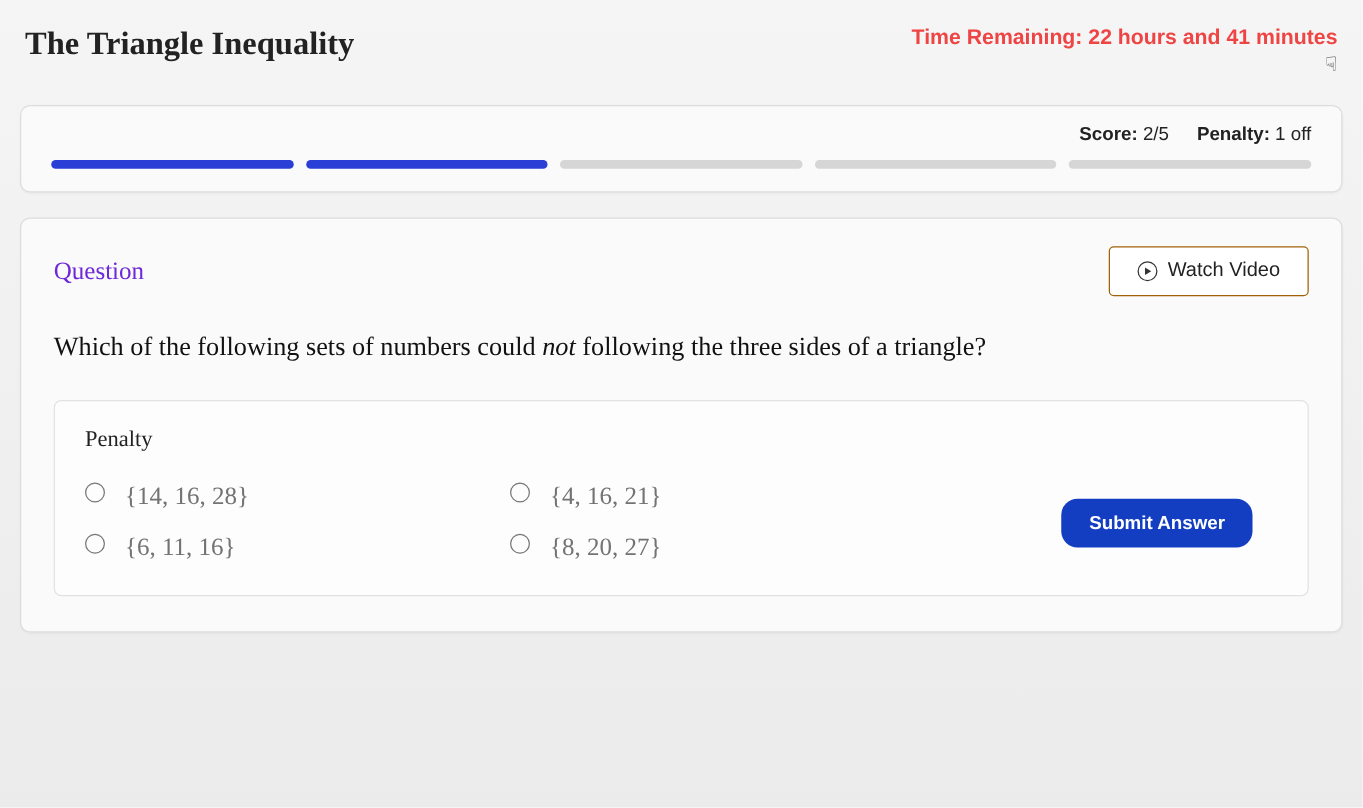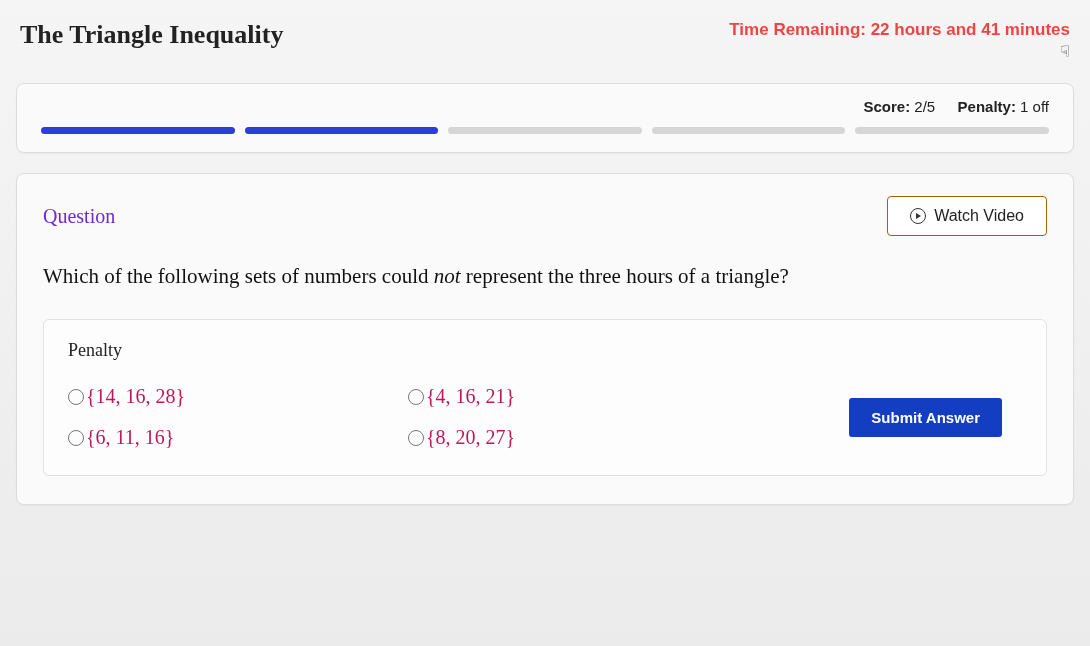--- a/index.html
+++ b/index.html
@@ -139,41 +139,41 @@
     }
     .choice-grid {
       display:grid;
       grid-template-columns: 280px 280px;
       row-gap: 18px;
       column-gap: 60px;
       flex: 0 0 auto;
     }
     .choice {
       display:flex;
-      align-items:center;
-      gap:2px;
+      align-items:flex-start;
+      gap:16px;
       cursor:pointer;
       font-family: Georgia, serif;
       font-size: 20px;
-      color:#be185d;
+      color:#737373;
     }
     .radio {
       width:16px;height:16px;
       border:1.6px solid #777;
       border-radius:50%;
       flex:0 0 auto;
     }
     .submit-wrap { margin-left:auto; padding-right:20px; }
     .submit-btn {
       font-family: Arial, sans-serif;
       background:#143ec2;
       color:#fff;
       font-weight:bold;
       border:none;
-      border-radius:3px;
+      border-radius:13px;
       padding:11px 22px;
       font-size:15px;
       cursor:pointer;
     }
   </style>
 </head>
 <body>
 
 <div class="header">
   <div class="title">The Triangle Inequality</div>
@@ -205,21 +205,21 @@
     <div class="question-label">Question</div>
     <div class="action-buttons">
       <button class="outline-btn">
         <span class="play-icon"></span>
         <span>Watch Video</span>
       </button>
     </div>
   </div>
 
   <div class="prompt">
-    <span>Which of the following sets of numbers could </span><em>not</em><span> represent the three hours of a triangle?</span>
+    <span>Which of the following sets of numbers could </span><em>not</em><span> following the three sides of a triangle?</span>
   </div>
 
   <div class="answer-panel">
     <div class="answer-title">Penalty</div>
     <div class="answer-body">
       <div class="choice-grid">
         <label class="choice">
           <span class="radio"></span>
           <span>{14, 16, 28}</span>
         </label>

